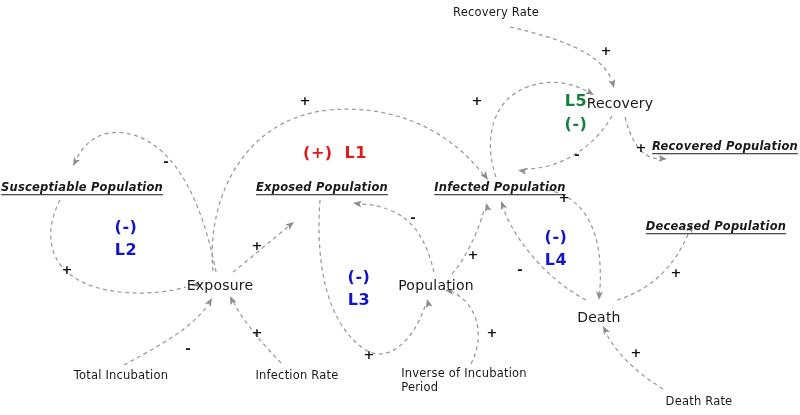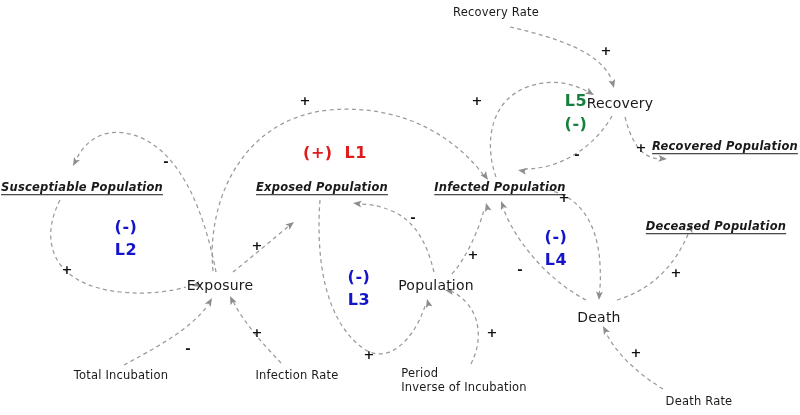--- a/index.html
+++ b/index.html
@@ -213,22 +213,22 @@
       <div class="node flow" style="left: 599px; top: 309px; color: rgb(26, 26, 26);">
         <span style="display: block; margin-top: 16px;">Death</span>
       </div>
       <div class="node aux" style="left: 121px; top: 376px; color: rgb(26, 26, 26);">
         <span style="display: block;">Total Incubation</span>
       </div>
       <div class="node aux" style="left: 297px; top: 376px; color: rgb(26, 26, 26);">
         <span style="display: block;">Infection Rate</span>
       </div>
       <div class="node aux" style="left: 464px; top: 381px; color: rgb(26, 26, 26);">
+        <span style="display: block;">Inverse of Incubation</span>
         <span style="display: block;">Period</span>
-        <span style="display: block;">Inverse of Incubation</span>
       </div>
       <div class="node aux" style="left: 496px; top: 13px; color: rgb(26, 26, 26);">
         <span style="display: block;">Recovery Rate</span>
       </div>
       <div class="node aux" style="left: 699px; top: 402px; color: rgb(26, 26, 26);">
         <span style="display: block;">Death Rate</span>
       </div>
     </div>
   <div id="loop-layer">
       <div class="loop inline" style="left: 335px; top: 153px; color: rgb(224, 27, 27);"><span class="sign">(+)</span><span class="name">L1</span></div>

